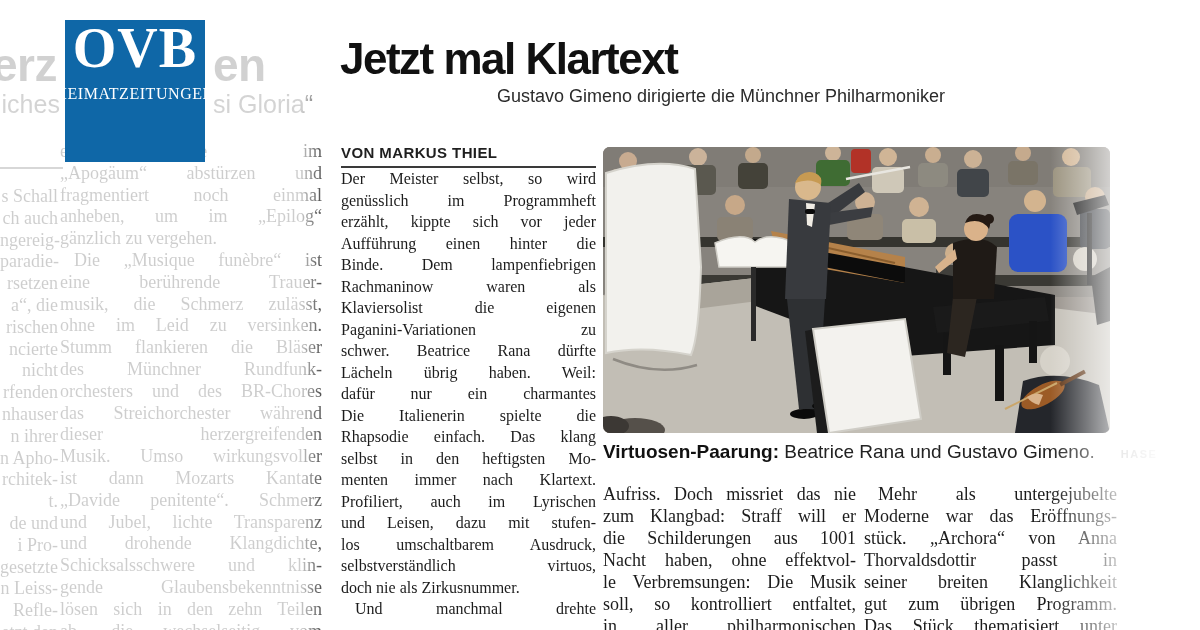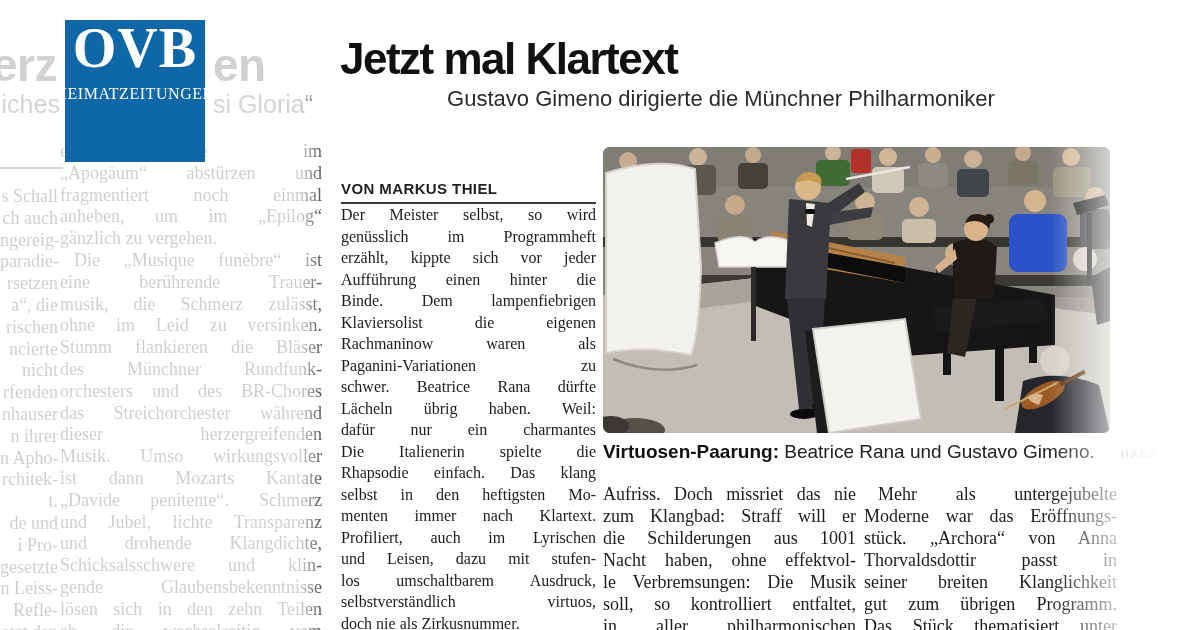--- a/index.html
+++ b/index.html
@@ -20,27 +20,27 @@
 
   #ghost-col-1{left:0;top:186px;width:58px;line-height:21.8px;}
   #ghost-col-1 .tl{text-align:right;text-align-last:right;}
   #ghost-col-2{left:60px;top:141px;width:262px;line-height:21.8px;}
 
   
   #headline{position:absolute;left:340px;top:34px;width:762px;text-align:left;
             font-family:"Liberation Sans",sans-serif;font-weight:700;font-size:44px;
             letter-spacing:-1.5px;color:#111;}
   #subheadline{position:absolute;left:340px;top:86px;width:762px;text-align:center;
-               font-family:"Liberation Sans",sans-serif;font-weight:400;font-size:22px;
+               font-family:"Liberation Sans",sans-serif;font-weight:400;font-size:18px;
                color:#2b2b2b;letter-spacing:0px;}
 
   
   #main-col{position:absolute;left:341px;top:144px;width:255px;}
   #byline{font-family:"Liberation Sans",sans-serif;font-weight:700;font-size:15px;
-          letter-spacing:0.4px;color:#1f1f1f;margin-top:36px;}
+          letter-spacing:0.4px;color:#1f1f1f;}
   #byline-rule{margin-top:5px;height:2px;background:#3a3a3a;width:100%;}
   #main-col .lines{margin-top:0;line-height:21.5px;}
 
   
   #photo{position:absolute;left:603px;top:147px;width:507px;height:286px;
          border-radius:7px;overflow:hidden;background:#97918a;}
   #photo svg{display:block;width:100%;height:100%;}
 
   
   #caption{position:absolute;left:603px;top:441px;width:560px;white-space:nowrap;
@@ -142,22 +142,22 @@
 
   <div id="main-col">
     <div id="byline">VON MARKUS THIEL</div>
     <div id="byline-rule"></div>
     <div class="lines">
         <div class="tl">Der Meister selbst, so wird</div>
         <div class="tl">genüsslich im Programmheft</div>
         <div class="tl">erzählt, kippte sich vor jeder</div>
         <div class="tl">Aufführung einen hinter die</div>
         <div class="tl">Binde. Dem lampenfiebrigen</div>
+        <div class="tl">Rachmaninow waren als</div>
         <div class="tl">Klaviersolist die eigenen</div>
-        <div class="tl">Rachmaninow waren als</div>
         <div class="tl">Paganini-Variationen zu</div>
         <div class="tl">schwer. Beatrice Rana dürfte</div>
         <div class="tl">Lächeln übrig haben. Weil:</div>
         <div class="tl">dafür nur ein charmantes</div>
         <div class="tl">Die Italienerin spielte die</div>
         <div class="tl">Rhapsodie einfach. Das klang</div>
         <div class="tl">selbst in den heftigsten Mo-</div>
         <div class="tl">menten immer nach Klartext.</div>
         <div class="tl">Profiliert, auch im Lyrischen</div>
         <div class="tl">und Leisen, dazu mit stufen-</div>

